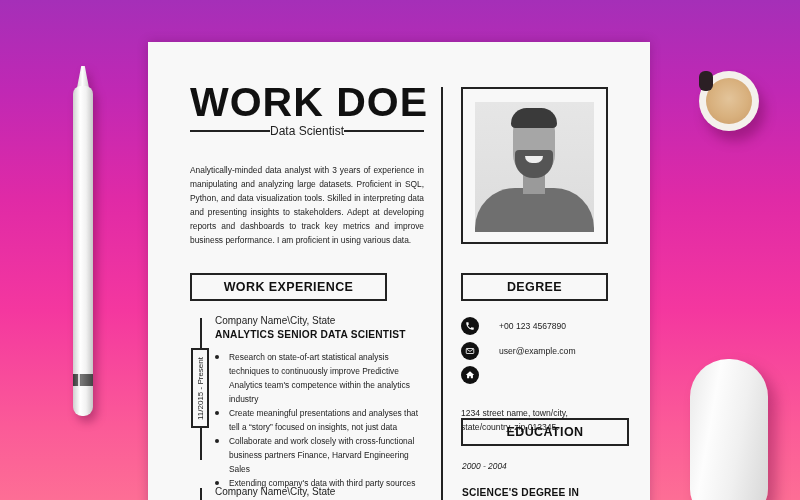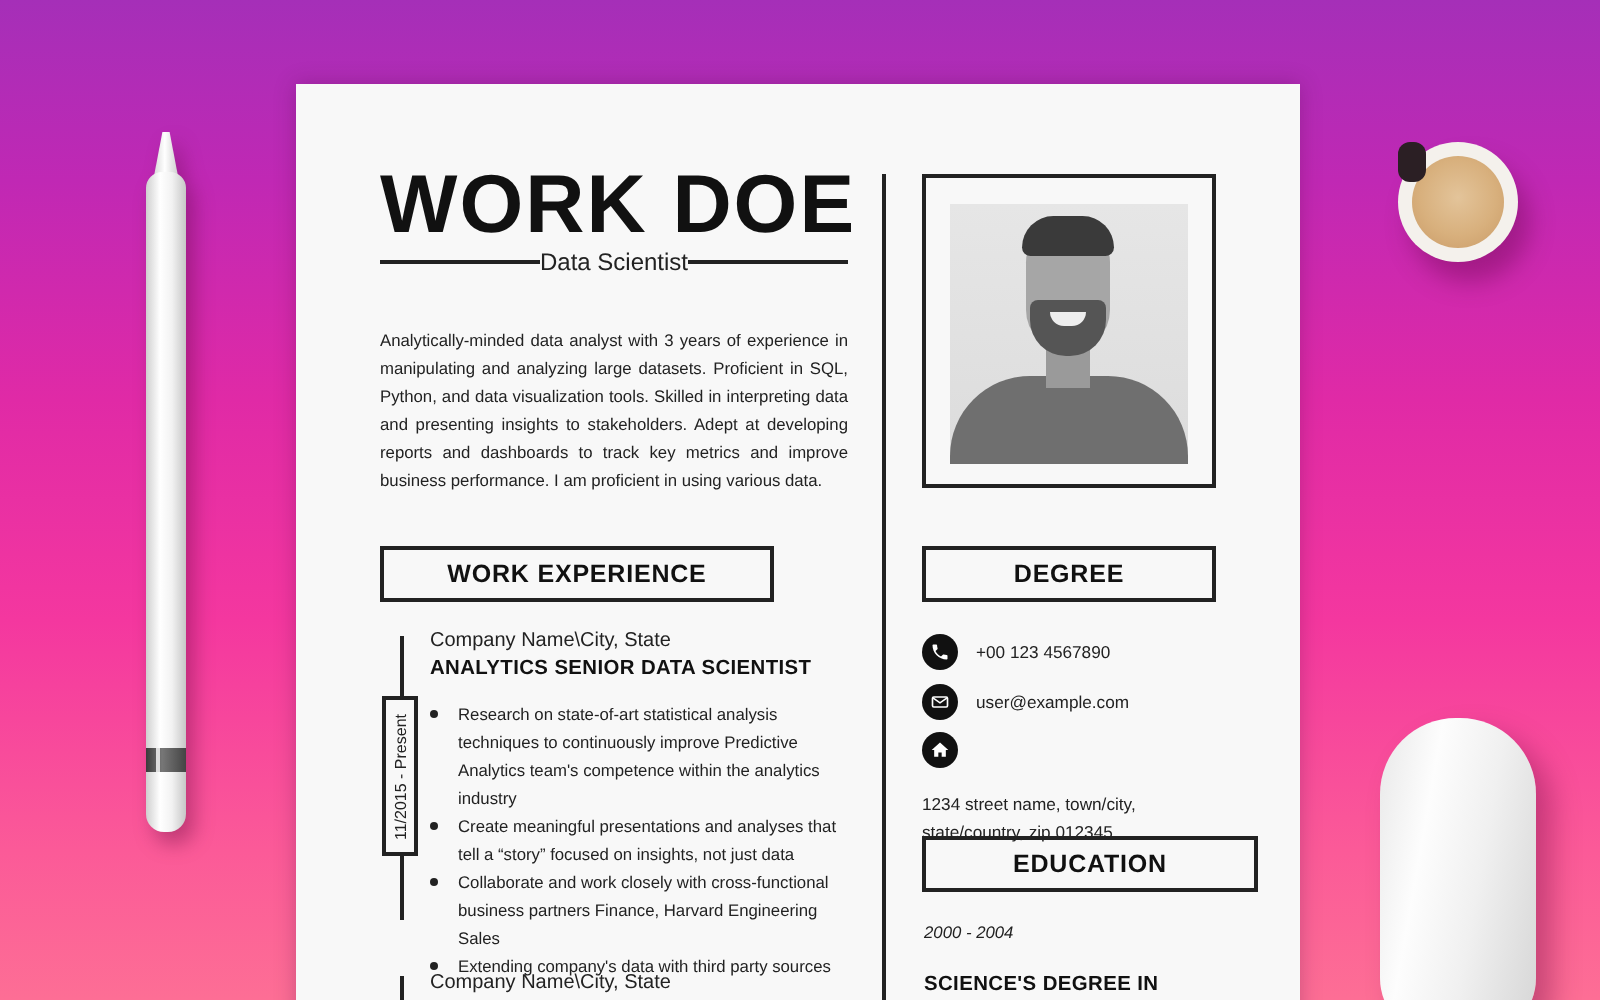--- a/index.html
+++ b/index.html
@@ -149,21 +149,21 @@
     border-radius: 4px 4px 18px 18px; background: #555;
   }
   .photo .smile {
     position: absolute; left: 50px; top: 54px; width: 18px; height: 7px;
     border-radius: 0 0 9px 9px; background: #eee;
   }
 
   .contact-box { left: 313px; top: 231px; width: 147px; }
   .edu-box { left: 313px; top: 376px; width: 168px; }
 
-  .contact-item { left: 313px; display: flex; align-items: flex-start; gap: 9px; }
+  .contact-item { left: 313px; display: flex; align-items: flex-start; gap: 20px; }
   .contact-icon {
     width: 18px; height: 18px; border-radius: 50%; background: #111;
     display: flex; align-items: center; justify-content: center; flex-shrink: 0;
   }
   .contact-icon svg { width: 10px; height: 10px; }
   .contact-text { font-size: 8.6px; line-height: 14px; color: #222; padding-top: 2px; }
   .ci-phone { top: 275px; }
   .ci-email { top: 300px; }
   .ci-addr { top: 324px; flex-direction: column; }
 

